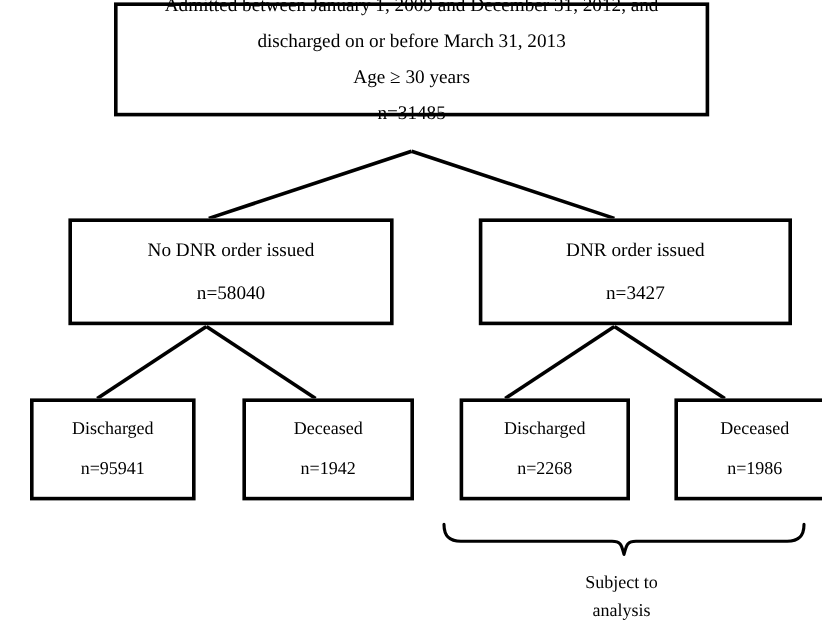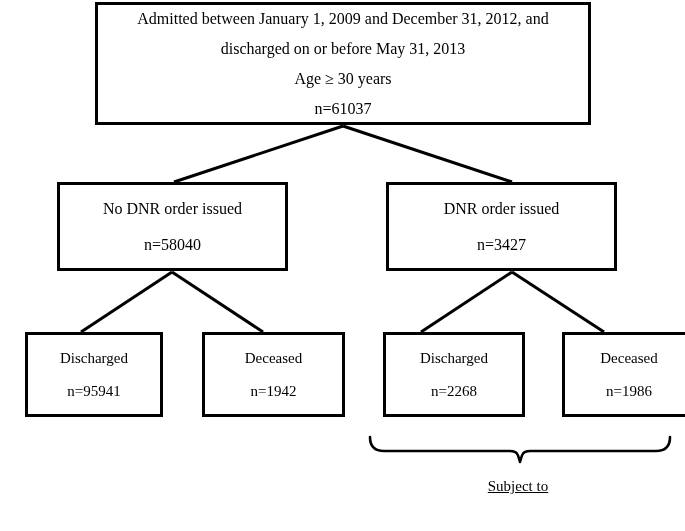--- a/index.html
+++ b/index.html
@@ -32,32 +32,32 @@
     justify-content: center;
     text-align: center;
     color: #000000;
   }
   .node-line {
     display: block;
     white-space: nowrap;
   }
   
   #node-root {
-    left: 95px; top: 2px; width: 496px; height: 123px;
+    left: 95px; top: 2px; width: 496px; height: 95px;
     font-size: 16px;
     line-height: 1.0;
   }
   #node-root .node-line { margin: 7px 0; }
   
   .level2 {
     top: 182px; height: 89px;
     font-size: 16px;
   }
-  #node-no-dnr { left: 57px; width: 231px; }
-  #node-dnr    { left: 386px; width: 231px; }
+  #node-no-dnr { left: 57px; width: 271px; }
+  #node-dnr    { left: 399px; width: 261px; }
   .level2 .node-line { margin: 9px 0; }
   
   .level3 {
     top: 332px; height: 85px;
     font-size: 15px;
     margin-left: 20px;
   }
   #node-discharged-nodnr { left: 5px;   width: 138px; }
   #node-deceased-nodnr   { left: 182px; width: 143px; }
   #node-discharged-dnr   { left: 363px; width: 142px; }
@@ -66,21 +66,20 @@
 
   #brace-label {
     position: absolute;
     left: 418px;
     top: 475px;
     width: 200px;
     text-align: center;
     font-size: 15px;
     color: #000000;
     line-height: 1.55;
-    text-decoration: underline;
   }
   #brace-label .node-line { display: block; }
 </style>
 </head>
 <body>
 
 <div id="flow-root">
 
   <svg id="flow-svg" viewBox="0 0 685 531" xmlns="http://www.w3.org/2000/svg">
 
@@ -99,23 +98,23 @@
              C 370 448, 376 451, 384 451
              L 510 451
              C 518 451, 518 455, 520 462
              C 522 455, 522 451, 530 451
              L 656 451
              C 664 451, 670 448, 670 437" stroke="#000000" stroke-width="2.6" fill="none" stroke-linecap="round" stroke-linejoin="round"></path>
   </svg>
 
   <div class="node-box" id="node-root">
     <span class="node-line">Admitted between January 1, 2009 and December 31, 2012, and</span>
-    <span class="node-line">discharged on or before May 31, 2013</span>
+    <span class="node-line">discharged on or before March 31, 2013</span>
     <span class="node-line">Age ≥ 30 years</span>
-    <span class="node-line">n=61037</span>
+    <span class="node-line">n=31485</span>
   </div>
 
   <div class="node-box level2" id="node-no-dnr">
     <span class="node-line">No DNR order issued</span>
     <span class="node-line">n=58040</span>
   </div>
 
   <div class="node-box level2" id="node-dnr">
     <span class="node-line">DNR order issued</span>
     <span class="node-line">n=3427</span>
@@ -136,15 +135,16 @@
     <span class="node-line">n=2268</span>
   </div>
 
   <div class="node-box level3" id="node-deceased-dnr">
     <span class="node-line">Deceased</span>
     <span class="node-line">n=1986</span>
   </div>
 
   <div id="brace-label">
     <span class="node-line">Subject to</span>
+    <span class="node-line">analysis</span>
   </div>
 
 </div>
 
 </body></html>

